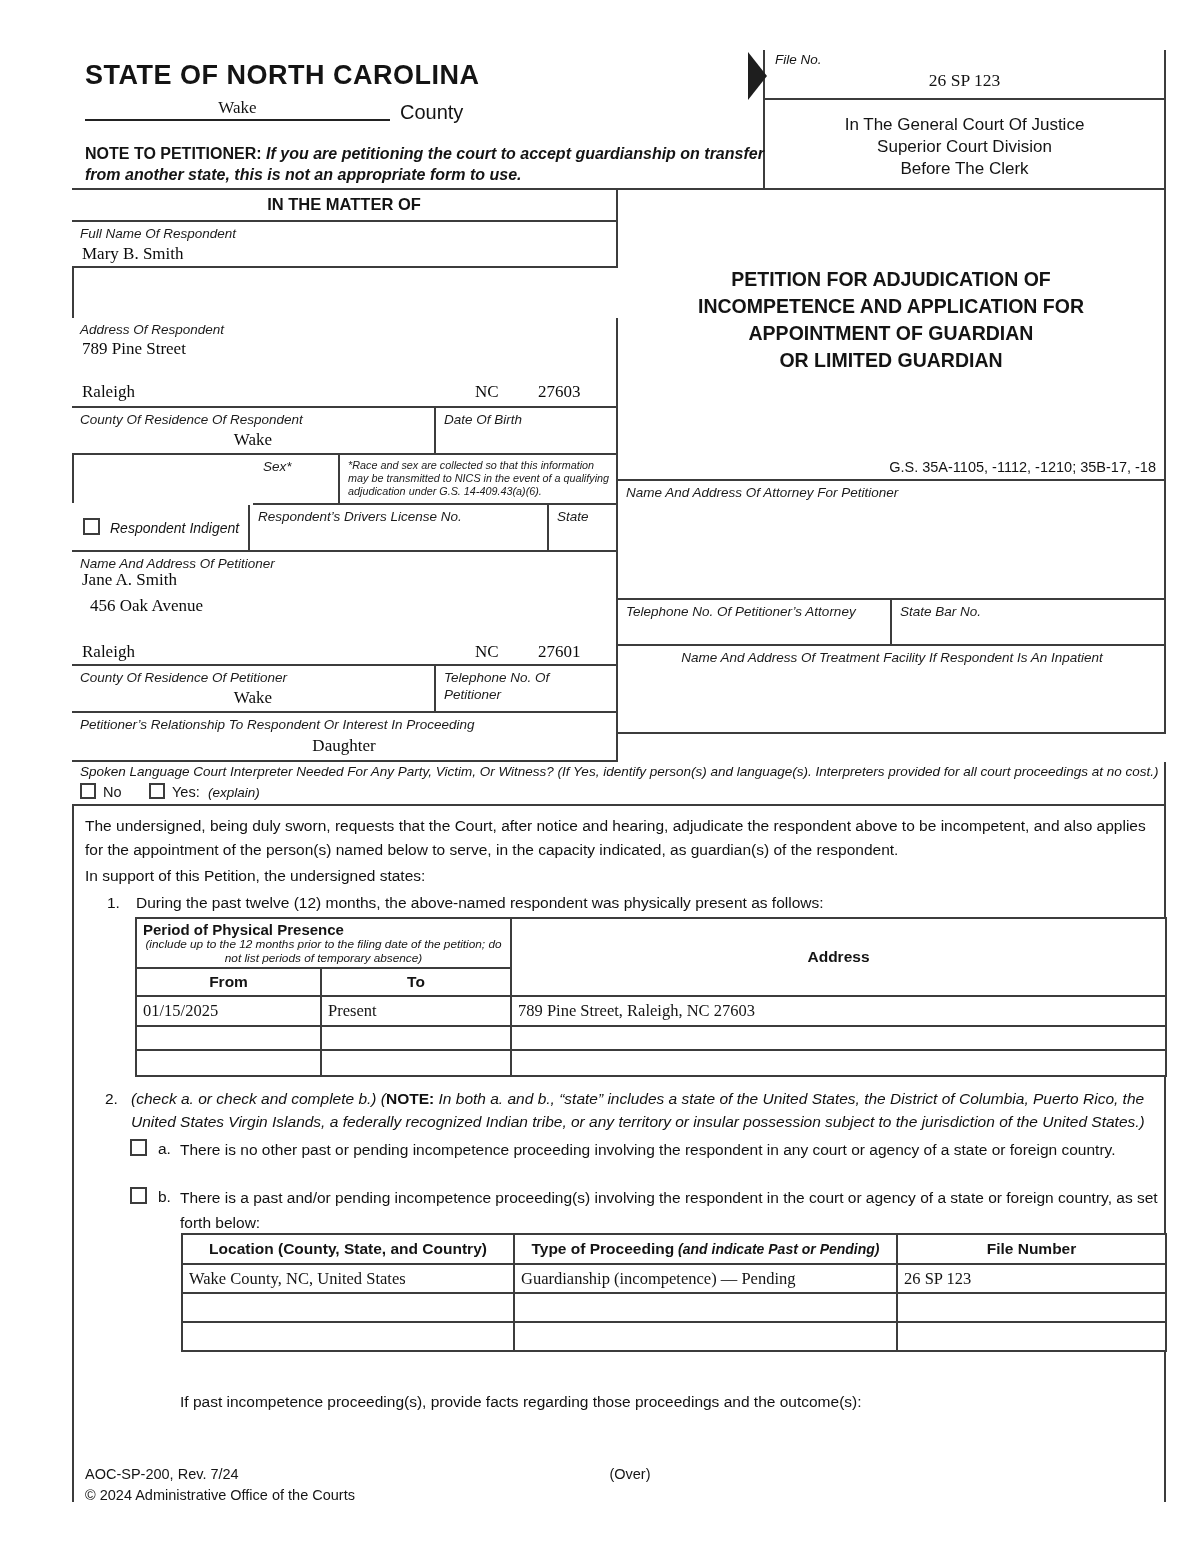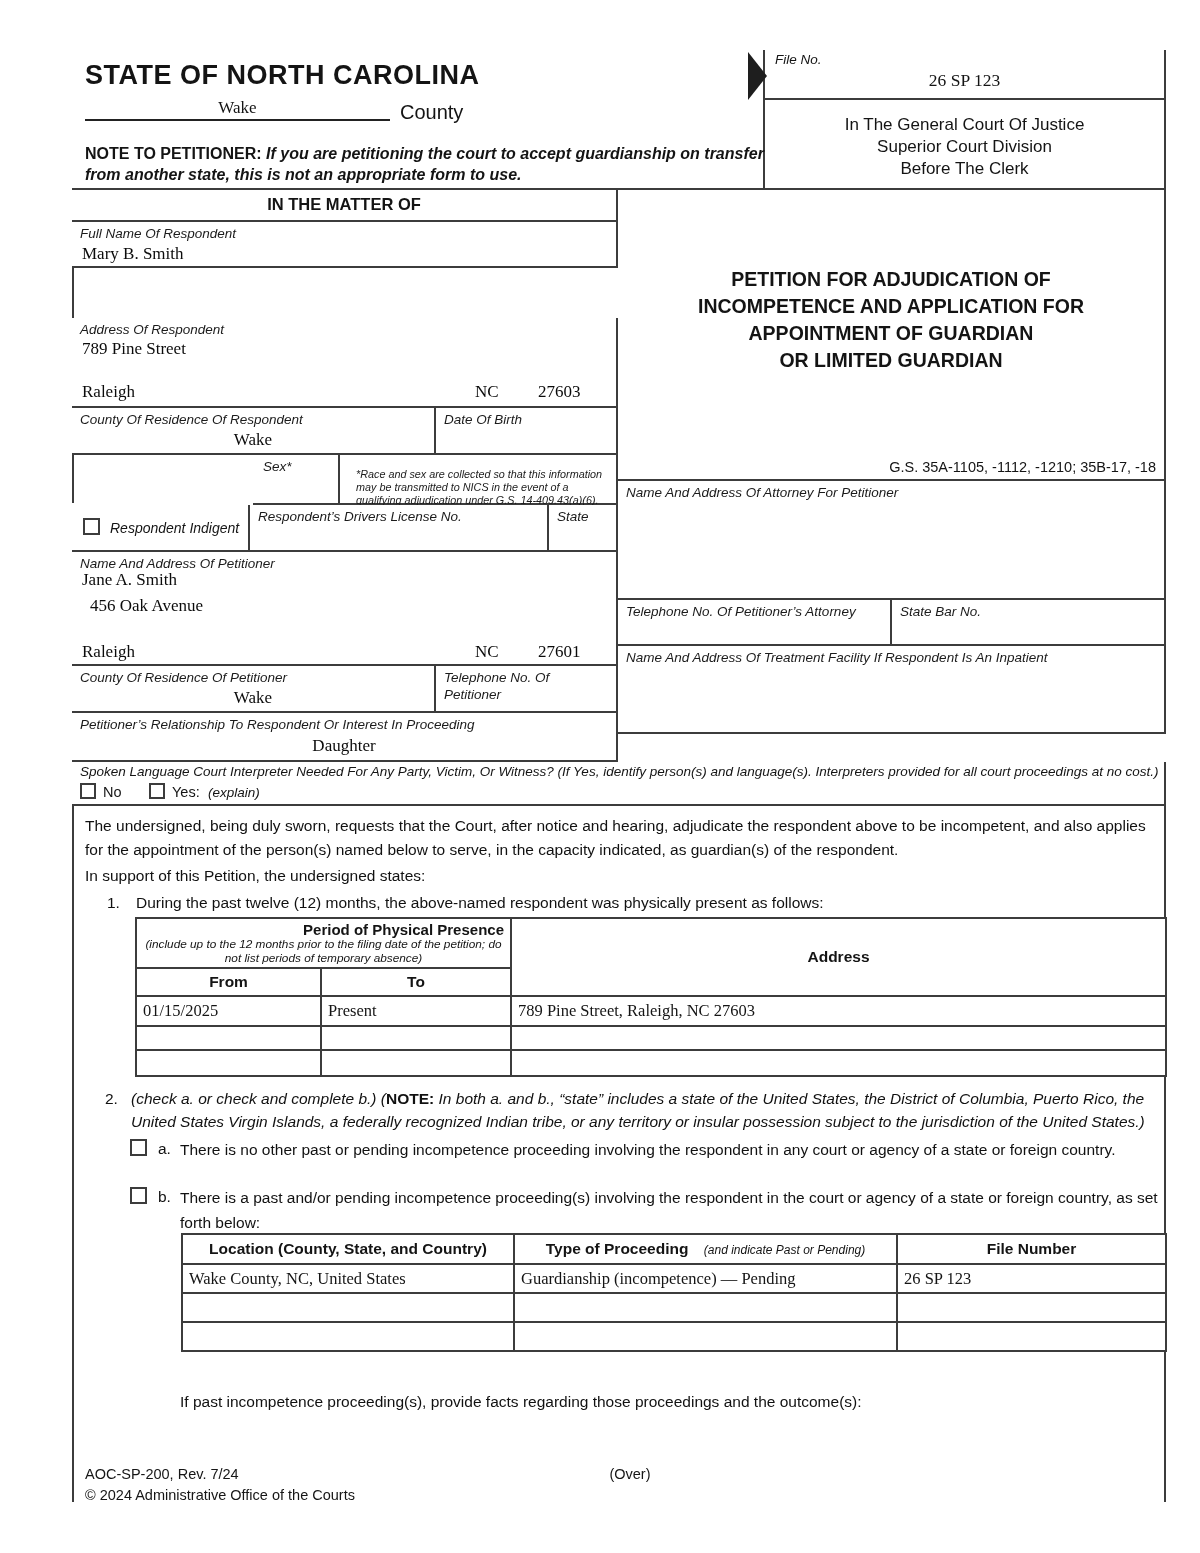--- a/index.html
+++ b/index.html
@@ -27,21 +27,21 @@
   .court-block{position:absolute;left:0;right:0;top:14px;text-align:center;font-size:17px;line-height:22px;}
   .matter-title{position:absolute;left:0;right:0;top:5px;text-align:center;font-weight:bold;font-size:16.5px;}
   .case-title{position:absolute;left:10px;right:10px;top:76px;text-align:center;
               font-weight:bold;font-size:19.5px;line-height:27px;}
   .statute{position:absolute;right:8px;bottom:4px;font-size:14.5px;}
   .body-text{position:absolute;font-size:15.5px;line-height:24px;color:#111;}
   .it{font-style:italic;}
   .bold{font-weight:bold;}
   table.frm{position:absolute;border-collapse:collapse;table-layout:fixed;background:#fff;}
   table.frm td,table.frm th{border:2px solid #3c3c3c;padding:0 6px;overflow:hidden;}
-  .t1-head{font-weight:bold;font-size:15px;line-height:17px;text-align:right;}
+  .t1-head{font-weight:bold;font-size:15px;line-height:17px;text-align:left;}
   .t1-note{font:italic 11.8px/13.5px "Liberation Sans",sans-serif;font-weight:normal;text-align:center;}
   .t-sub{font-weight:bold;font-size:15.5px;text-align:center;}
   .t-data{font:16.5px "Liberation Serif",serif;text-align:left;}
   .t-data-left{font:16.5px "Liberation Serif",serif;text-align:left;padding-left:8px;}
   .t2-head{font-weight:bold;font-size:15.5px;text-align:center;}
   .arrow{position:absolute;left:748px;top:52px;width:0;height:0;
          border-top:24px solid transparent;border-bottom:24px solid transparent;
          border-left:19px solid #1e1e1e;}
   .footer{position:absolute;font-size:14.5px;color:#161616;}
 </style>
@@ -105,21 +105,21 @@
     <div class="val" style="left:10px;top:22px;"></div>
   </div>
 
   <div class="cell br bb" style="left:72px;top:455px;width:183px;height:50px;margin-top:48px;">
     <div class="lab">Race*</div>
   </div>
   <div class="cell br bb" style="left:255px;top:455px;width:85px;height:50px;">
     <div class="lab">Sex*</div>
   </div>
   <div class="cell br bb" style="left:340px;top:455px;width:278px;height:50px;">
-    <div style="font:italic 10.8px/13px 'Liberation Sans',sans-serif;padding:4px 4px 0 16px;color:#1b1b1b;margin-top:9px;">*Race and sex are collected so that this information may be transmitted to NICS in the event of a qualifying adjudication under G.S. 14-409.43(a)(6).</div>
+    <div style="font:italic 10.8px/13px 'Liberation Sans',sans-serif;padding:4px 4px 0 8px;color:#1b1b1b;">*Race and sex are collected so that this information may be transmitted to NICS in the event of a qualifying adjudication under G.S. 14-409.43(a)(6).</div>
   </div>
 
   <div class="cell br bb" style="left:72px;top:505px;width:178px;height:47px;">
     <div class="cb" style="left:11px;top:13px;"></div>
     <div class="abs" style="left:38px;top:15px;font:italic 14px 'Liberation Sans',sans-serif;">Respondent Indigent</div>
   </div>
   <div class="cell br bb" style="left:250px;top:505px;width:299px;height:47px;">
     <div class="lab">Respondent’s Drivers License No.</div>
   </div>
   <div class="cell br bb" style="left:549px;top:505px;width:69px;height:47px;">
@@ -162,21 +162,21 @@
   <div class="cell br bb" style="left:618px;top:481px;width:548px;height:119px;">
     <div class="lab">Name And Address Of Attorney For Petitioner</div>
     <div class="val" style="left:10px;top:24px;"></div>
   </div>
   <div class="cell br bb" style="left:618px;top:600px;width:274px;height:46px;">
     <div class="lab">Telephone No. Of Petitioner’s Attorney</div>
   </div>
   <div class="cell br bb" style="left:892px;top:600px;width:274px;height:46px;">
     <div class="lab">State Bar No.</div>
   </div>
-  <div class="cell br bb" style="left:618px;top:646px;width:548px;height:88px;">
+  <div class="cell br bb" style="left:618px;top:646px;width:548px;height:88px;text-align:center;">
     <div class="lab">Name And Address Of Treatment Facility If Respondent Is An Inpatient</div>
     <div class="val" style="left:10px;top:24px;"></div>
   </div>
 
   <div class="cell br bb" style="left:72px;top:762px;width:1094px;height:44px;">
     <div class="abs" style="left:8px;top:2px;font:italic 13.5px 'Liberation Sans',sans-serif;white-space:nowrap;">Spoken Language Court Interpreter Needed For Any Party, Victim, Or Witness? (If Yes, identify person(s) and language(s). Interpreters provided for all court proceedings at no cost.)</div>
     <div class="cb" style="left:8px;top:21px;width:16px;height:16px;"></div>
     <div class="abs" style="left:31px;top:22px;font-size:14.5px;">No</div>
     <div class="cb" style="left:77px;top:21px;width:16px;height:16px;"></div>
     <div class="abs" style="left:100px;top:22px;font-size:14.5px;">Yes:</div>
@@ -238,21 +238,21 @@
 
   <table class="frm" style="left:181px;top:1233px;width:984px;">
     <colgroup>
         <col style="width:332px">
         <col style="width:383px">
         <col style="width:269px">
       </colgroup>
     <tbody>
         <tr style="height:30px;">
       <th class="t2-head">Location (County, State, and Country)</th>
-      <th class="t2-head"><span>Type of Proceeding</span><span class="it" style="font-weight:normal;font-size:12px;padding-left:12px;"> (and indicate Past or Pending)</span></th>
+      <th class="t2-head"><span>Type of Proceeding</span><span class="it" style="font-weight:bold;font-size:14px;"> (and indicate Past or Pending)</span></th>
       <th class="t2-head">File Number</th>
     </tr>
     <tr style="height:29px;">
       <td class="t-data-left">Wake County, NC, United States</td>
       <td class="t-data-left">Guardianship (incompetence) — Pending</td>
       <td class="t-data-left">26 SP 123</td>
     </tr>
     <tr style="height:29px;">
       <td class="t-data-left"></td>
       <td class="t-data-left"></td>

